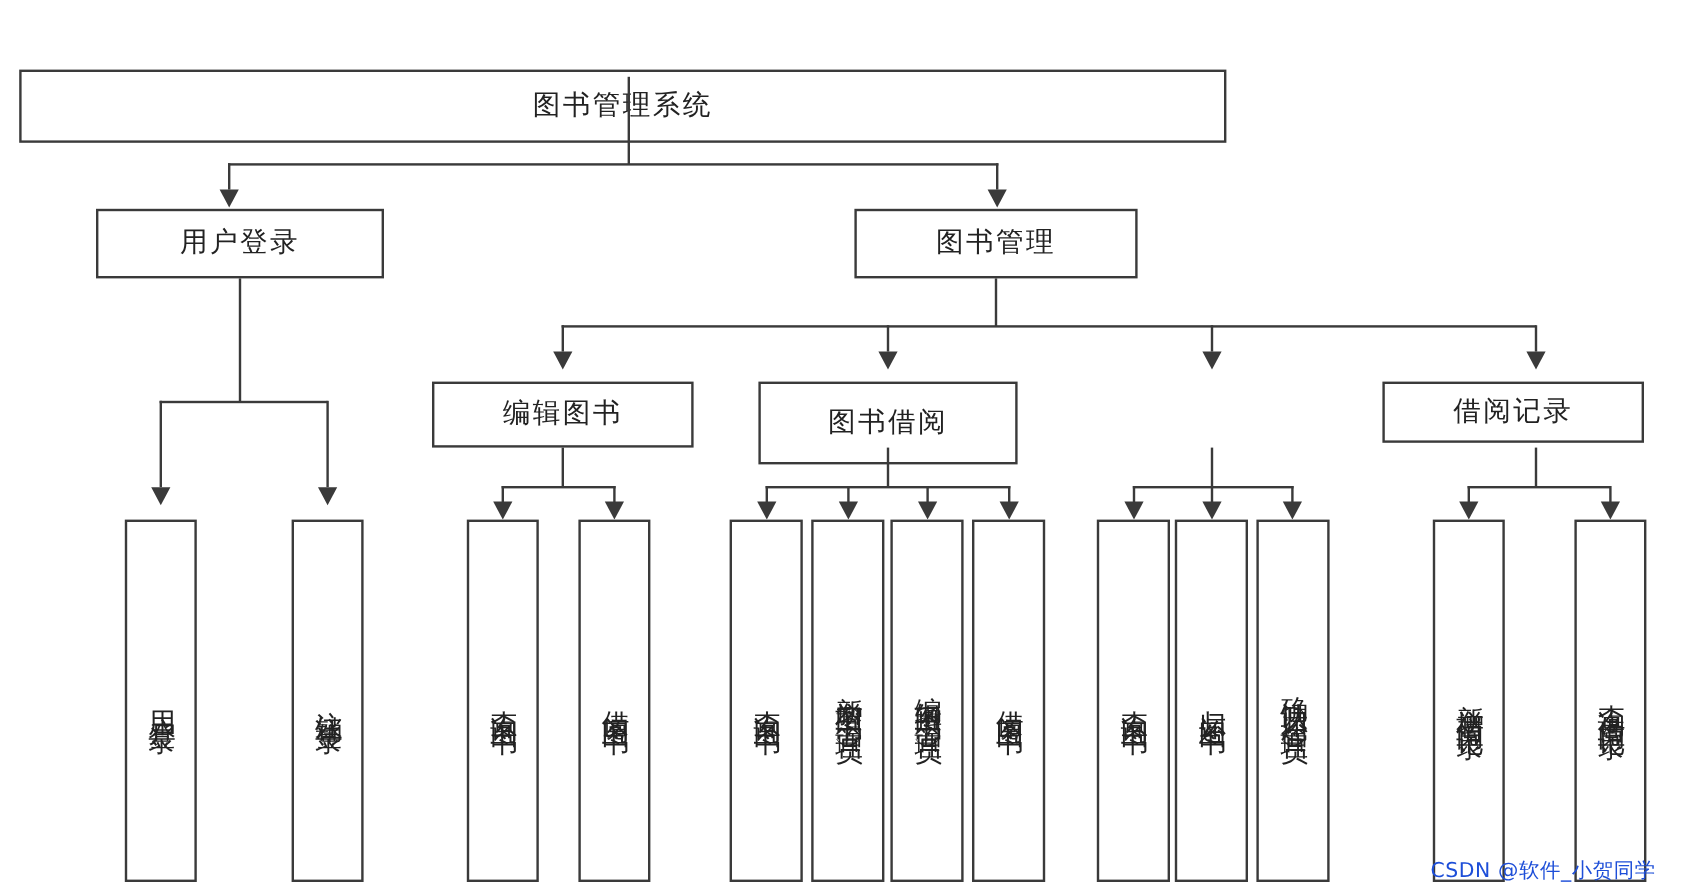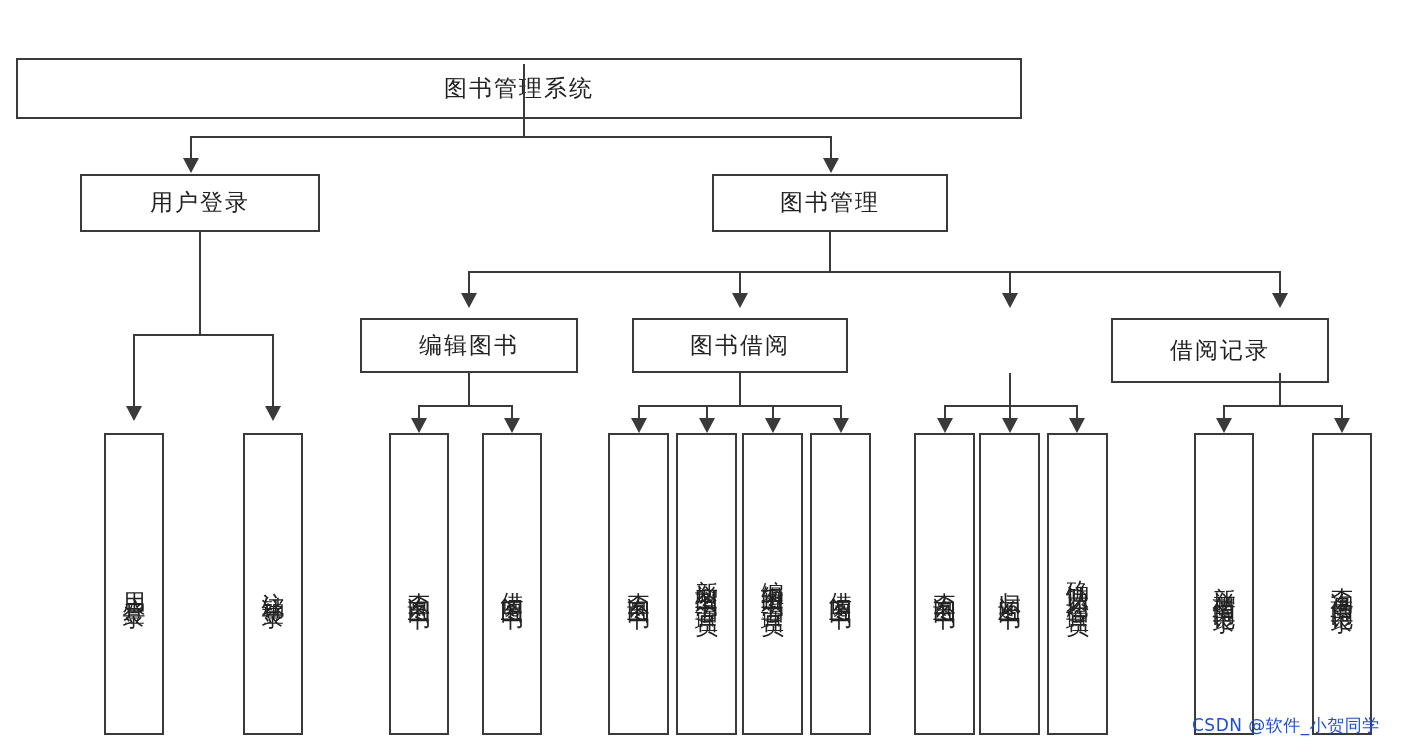--- a/index.html
+++ b/index.html
@@ -108,24 +108,24 @@
   <div class="seg v" style="left:739px;top:271px;height:22px;"></div>
   <div class="arrow" style="left:732px;top:293px;"></div>
   <div class="seg v" style="left:1009px;top:271px;height:22px;"></div>
   <div class="arrow" style="left:1002px;top:293px;"></div>
   <div class="seg v" style="left:1279px;top:271px;height:22px;"></div>
   <div class="arrow" style="left:1272px;top:293px;"></div>
 
   <div class="node h" style="left:360px;top:318px;width:218px;height:55px;">
     <span class="lbl">编辑图书</span>
   </div>
-  <div class="node h" style="left:632px;top:318px;width:216px;height:55px;">
+  <div class="node h" style="left:632px;top:318px;width:216px;height:69px;">
     <span class="lbl">图书借阅</span>
   </div>
-  <div class="node h" style="left:1111px;top:318px;width:218px;height:65px;">
+  <div class="node h" style="left:1152px;top:318px;width:218px;height:51px;">
     <span class="lbl">借阅记录</span>
   </div>
 
   <div class="seg v" style="left:468px;top:373px;height:33px;"></div>
   <div class="seg h" style="left:418px;top:405px;width:95px;"></div>
   <div class="seg v" style="left:418px;top:405px;height:14px;"></div>
   <div class="arrow" style="left:411px;top:418px;"></div>
   <div class="seg v" style="left:511px;top:405px;height:14px;"></div>
   <div class="arrow" style="left:504px;top:418px;"></div>
 

